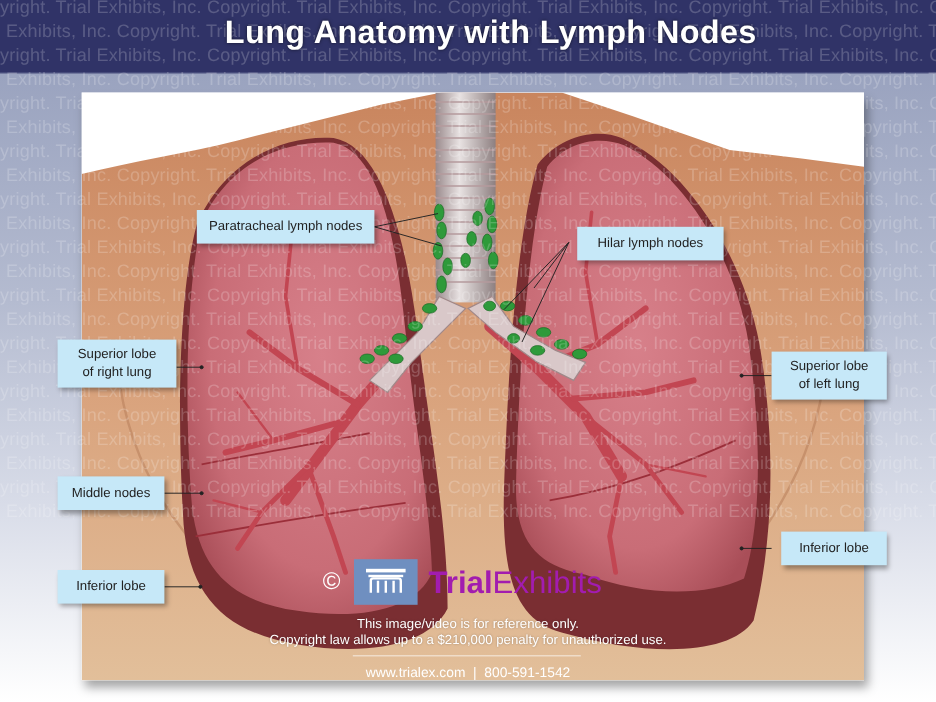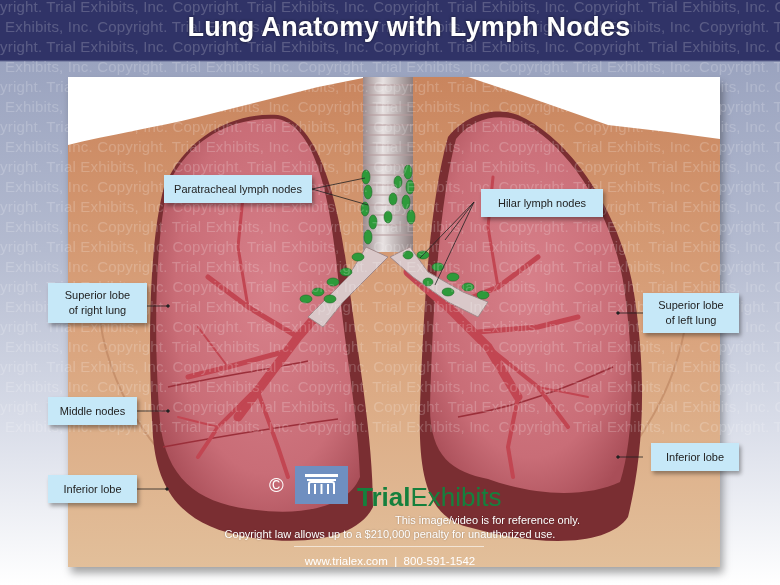--- a/index.html
+++ b/index.html
@@ -23,21 +23,21 @@
   }
   .figure-frame svg { position:absolute; left:0; top:0; }
   .label {
     position:absolute; background:#c6e8f8; color:#222; font-size:11px; text-align:center;
     box-shadow: 2px 3px 4px rgba(0,0,0,0.35); z-index:7; display:flex; align-items:center; justify-content:center;
     line-height:15px;
   }
   .leaders { position:absolute; left:0; top:0; z-index:6; pointer-events:none; }
   .copyright-symbol { position:absolute; left:269px; top:474px; color:#fff; font-size:20px; z-index:7; }
   .logo-box { position:absolute; left:295px; top:466px; width:53px; height:38px; background:#6f8fc0; z-index:7; }
-  .brand { position:absolute; left:357px; top:470px; font-size:26px; color:#15803d; z-index:7;margin-top:12px; }
+  .brand { position:absolute; left:357px; top:470px; font-size:26px; color:#a21caf; z-index:7; }
   .brand b { font-weight:bold; }
   .notice { position:absolute; left:200px; width:380px; text-align:center; color:#fff; font-size:11px; z-index:7; text-shadow:0 0 2px rgba(0,0,0,0.3); }
   .divider { position:absolute; left:294px; top:546px; width:190px; height:1px; background:rgba(255,255,255,0.6); z-index:7; }
   .contact { position:absolute; left:200px; width:380px; top:555px; text-align:center; color:#fff; font-size:11.5px; z-index:7; }
 </style>
 </head>
 <body>
 
 <div class="title-band"></div>
 
@@ -236,16 +236,16 @@
     <rect x="12" y="13" width="29" height="2" fill="#fff"></rect>
     <path d="M14,28 L14,18 Q14,16 16,16 L37,16 Q39,16 39,18 L39,28" fill="none" stroke="#fff" stroke-width="2"></path>
     <line x1="20" y1="18" x2="20" y2="28" stroke="#fff" stroke-width="2"></line>
     <line x1="26.5" y1="18" x2="26.5" y2="28" stroke="#fff" stroke-width="2"></line>
     <line x1="33" y1="18" x2="33" y2="28" stroke="#fff" stroke-width="2"></line>
   </svg>
 </div>
 <div class="brand">
   <b>Trial</b><span>Exhibits</span>
 </div>
-<div class="notice" style="top:514px;text-align:right;">This image/video is for reference only.</div>
+<div class="notice" style="top:514px;">This image/video is for reference only.</div>
 <div class="notice" style="top:528px;">Copyright law allows up to a $210,000 penalty for unauthorized use.</div>
 <div class="divider"></div>
 <div class="contact" style="white-space:pre;">www.trialex.com  |  800-591-1542</div>
 
 </body></html>

